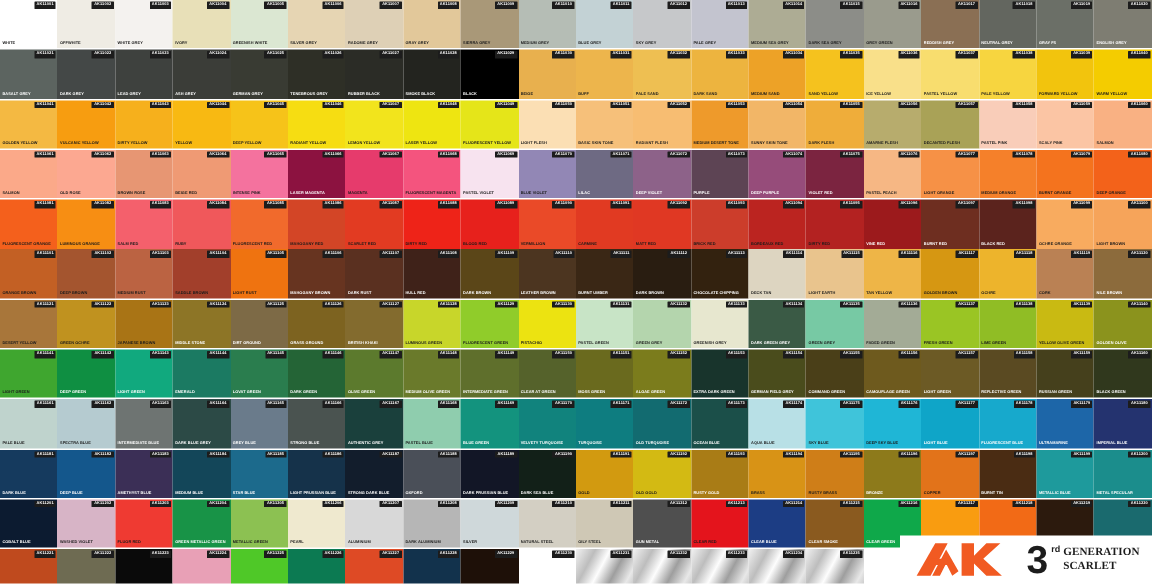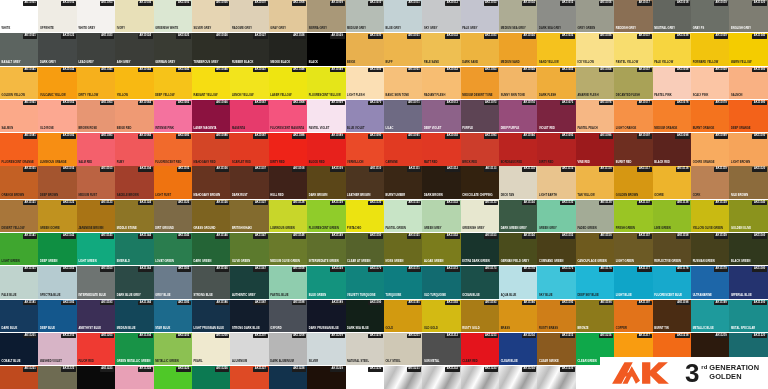--- a/index.html
+++ b/index.html
@@ -19,21 +19,21 @@
   .metal { background-image:linear-gradient(118deg,#f2f2f2 0%,#bdbdbd 24%,#fdfdfd 42%,#9e9e9e 62%,#e8e8e8 82%,#b5b5b5 100%); }
   .brand { position:absolute; right:0; bottom:0; width:168px; height:32.4px;
     background:#ffffff; display:flex; align-items:center; justify-content:center; gap:14px; }
   .ak { width:62px; height:24px; }
   .gen { display:flex; align-items:center; gap:2px; }
   .gen .three { font-size:26px; font-weight:bold; color:#1c1c1c; line-height:22px;
     font-family:"Liberation Sans", sans-serif; }
   .gen .sup { font-size:6px; font-weight:bold; color:#1c1c1c; vertical-align:super;
     align-self:flex-start; margin-top:2px; }
   .gen .gl { display:flex; flex-direction:column; line-height:8.5px; }
-  .gen .gl span { font-size:7.4px; font-weight:bold; color:#1c1c1c; letter-spacing:.1px; }
+  .gen .gl span { font-size:7.4px; font-weight:bold; color:#1c1c1c; letter-spacing:.1px;font-family:Liberation Serif, serif; }
 </style>
 </head>
 <body>
 
 <div id="chart">
     <div class="row">
       <div class="sw light" title="AK11001 WHITE" style="background: rgb(255, 255, 255);">
         <span class="code">AK11001</span>
         <span class="nm">WHITE</span>
       </div>
@@ -991,17 +991,17 @@
         <path d="M6 44 L30 2 L46 2 L24 44 Z" fill="#f15a22"></path>
         <path d="M26 44 L44 10 L60 38 L52 44 L44 28 L36 44 Z" fill="#f15a22"></path>
         <path d="M20 30 L48 30 L44 22 L24 22 Z" fill="#f15a22"></path>
         <path d="M64 2 L80 2 L80 18 L96 2 L114 2 L92 22 L116 44 L96 44 L80 28 L80 44 L64 44 Z" fill="#f15a22"></path>
       </svg>
       <div class="gen">
         <span class="three">3</span>
         <span class="sup">rd</span>
         <span class="gl">
           <span>GENERATION</span>
-          <span>GOLDEN</span>
+          <span>SCARLET</span>
         </span>
       </div>
     </div>
   </div>
 
 </body></html>

